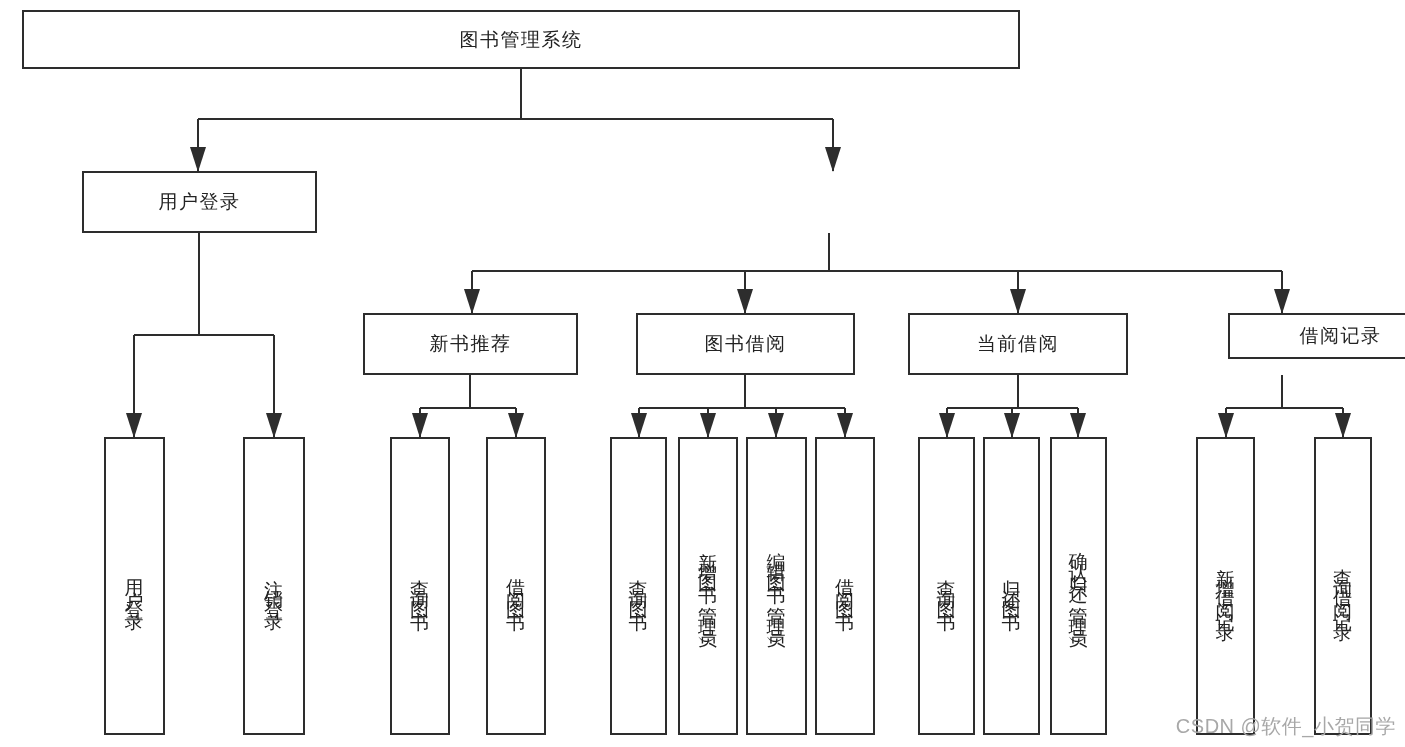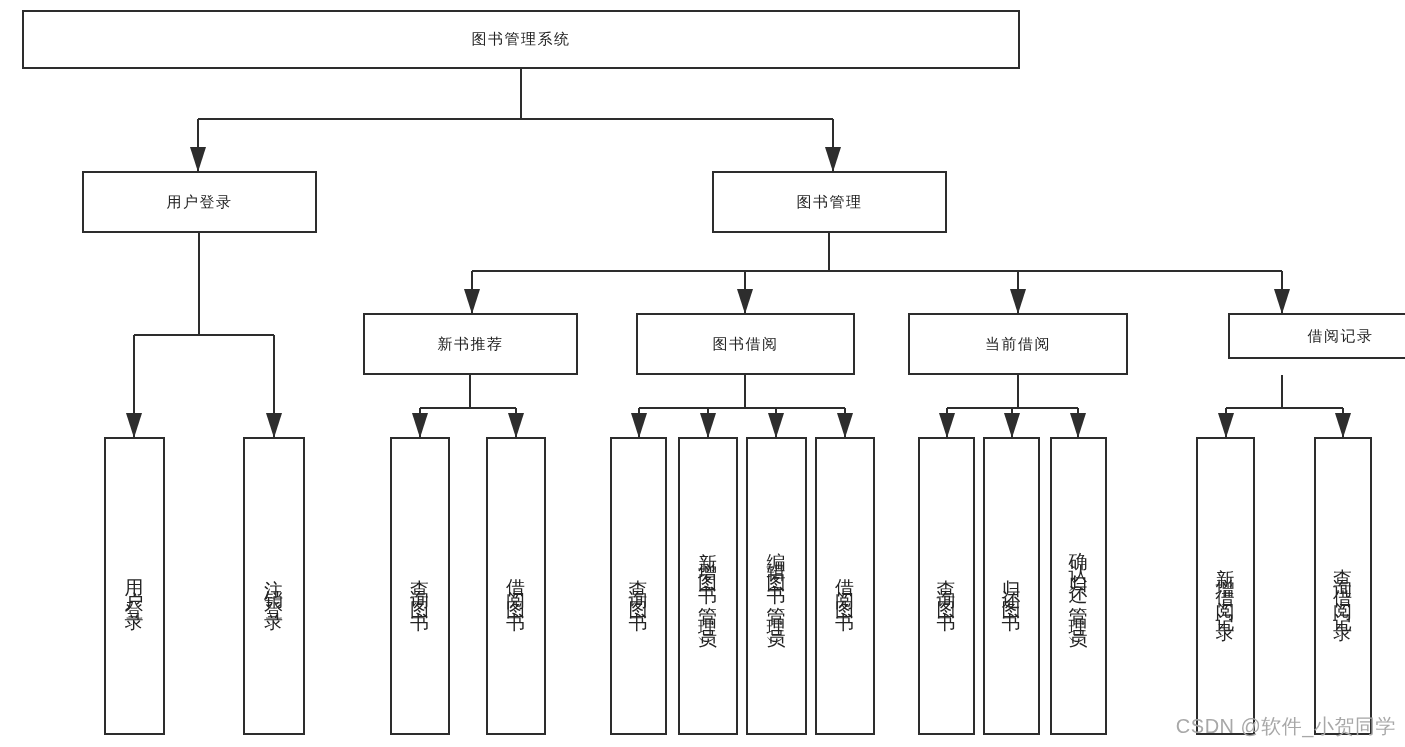--- a/index.html
+++ b/index.html
@@ -13,21 +13,21 @@
   .connectors{position:absolute;left:0;top:0;pointer-events:none;}
   .node{
     position:absolute;
     background:#ffffff;
     border:2.5px solid #2d2d2d;
     box-sizing:border-box;
     display:flex;align-items:center;justify-content:center;
     color:#232323;
   }
   .node.h span{
-    font-size:15px;
+    font-size:19px;
     letter-spacing:1.5px;
     white-space:nowrap;
   }
   .node.v span{
     writing-mode:vertical-rl;
     text-orientation:mixed;
     font-size:19px;
     letter-spacing:11px;
     line-height:1;
   }
@@ -82,23 +82,20 @@
     <path d="M1343 408 V437" fill="none" stroke="#2d2d2d" stroke-width="2" marker-end="url(#arrow)"></path>
   </svg>
 
   <div class="node h" style="left:22px;top:10px;width:998px;height:59px">
     <span>图书管理系统</span>
   </div>
 
   <div class="node h" style="left:82px;top:171px;width:235px;height:62px">
     <span>用户登录</span>
   </div>
-  <div class="node h" style="left:712px;top:171px;width:235px;height:62px">
-    <span>图书管理</span>
-  </div>
 
   <div class="node h" style="left:363px;top:313px;width:215px;height:62px">
     <span>新书推荐</span>
   </div>
   <div class="node h" style="left:908px;top:313px;width:220px;height:62px">
     <span>当前借阅</span>
   </div>
   <div class="node h" style="left:636px;top:313px;width:219px;height:62px">
     <span>图书借阅</span>
   </div>

